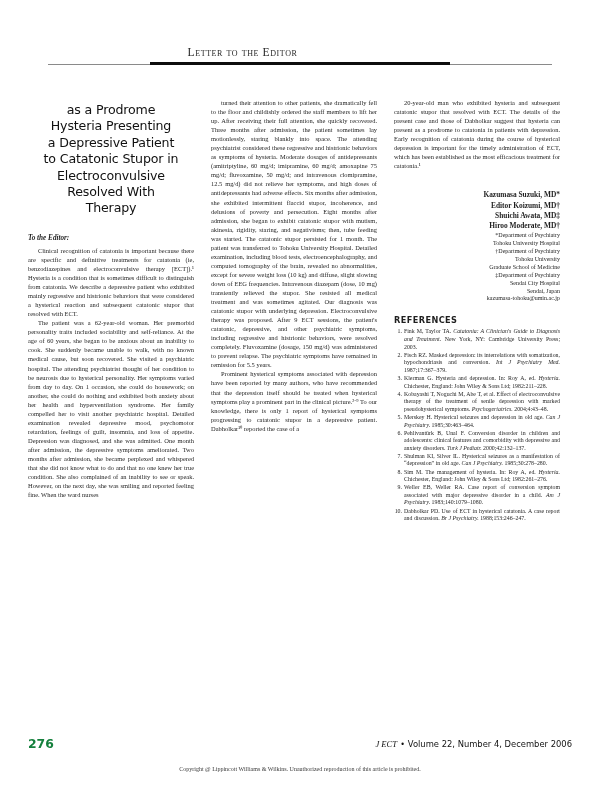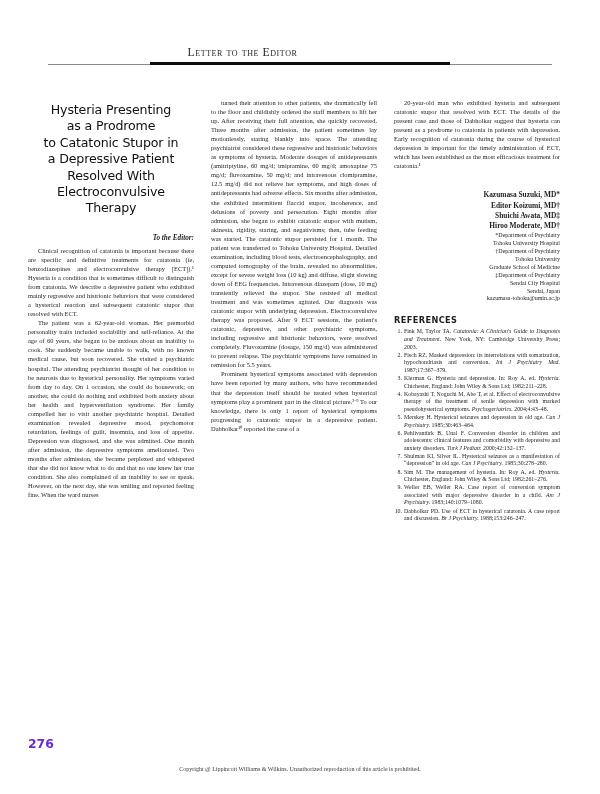--- a/index.html
+++ b/index.html
@@ -92,21 +92,21 @@
     letter-spacing: -0.15px;
     margin: 0 0 0 0;
     padding-top: 4px;
   }
   .to-editor {
     font-weight: bold;
     font-style: italic;
     font-size: 7.2px;
     margin-top: 17px;
     margin-bottom: 3px;
-    text-align: right;
+    text-align: left;
   }
   i, .ital { font-style: italic; }
 
   
   .authors {
     text-align: right;
     font-weight: bold;
     font-size: 7.4px;
     line-height: 10.2px;
     margin-top: 20px;
@@ -157,21 +157,21 @@
     width: 544px;
     height: 16px;
   }
   .folio {
     position: absolute;
     left: 0;
     top: 0;
     font-family: "DejaVu Sans", sans-serif;
     font-weight: bold;
     font-size: 12.4px;
-    color: #6d28d9;
+    color: #15803d;
   }
   .journal-line {
     position: absolute;
     right: 0;
     top: 3px;
     font-size: 8.4px;
     font-family: "DejaVu Sans", sans-serif;
     color: #111;
     white-space: nowrap;
   }
@@ -201,26 +201,26 @@
 <div class="page">
 
   <div class="running-head">Letter to the Editor</div>
   <div class="rule-wrap">
     <div class="rule-thin"></div>
     <div class="rule-thick"></div>
   </div>
 
   <div class="col" id="col1">
     <div class="title" id="title-slot">
+        <div>as a Prodrome</div>
         <div>Hysteria Presenting</div>
-        <div>as a Prodrome</div>
+        <div>a Depressive Patient</div>
         <div>to Catatonic Stupor in</div>
-        <div>a Depressive Patient</div>
+        <div>Electroconvulsive</div>
         <div>Resolved With</div>
-        <div>Electroconvulsive</div>
         <div>Therapy</div>
       </div>
     <div class="to-editor">To the Editor:</div>
     <div id="col1-slot">
         <p>Clinical recognition of catatonia is important because there are specific and definitive treatments for catatonia (ie, benzodiazepines and electroconvulsive therapy [ECT]).¹ Hysteria is a condition that is sometimes difficult to distinguish from catatonia. We describe a depressive patient who exhibited mainly regressive and histrionic behaviors that were considered a hysterical reaction and subsequent catatonic stupor that resolved with ECT.</p>
         <p>The patient was a 62-year-old woman. Her premorbid personality traits included sociability and self-reliance. At the age of 60 years, she began to be anxious about an inability to cook. She suddenly became unable to walk, with no known medical cause, but soon recovered. She visited a psychiatric hospital. The attending psychiatrist thought of her condition to be neurosis due to hysterical personality. Her symptoms varied from day to day. On 1 occasion, she could do housework; on another, she could do nothing and exhibited both anxiety about her health and hyperventilation syndrome. Her family compelled her to visit another psychiatric hospital. Detailed examination revealed depressive mood, psychomotor retardation, feelings of guilt, insomnia, and loss of appetite. Depression was diagnosed, and she was admitted. One month after admission, the depressive symptoms ameliorated. Two months after admission, she became perplexed and whispered that she did not know what to do and that no one knew her true condition. She also complained of an inability to see or speak. However, on the next day, she was smiling and reported feeling fine. When the ward nurses</p>
       </div>
   </div>
 
   <div class="col" id="col2">
@@ -263,17 +263,20 @@
         <li><span class="num">6.</span><span>Pehlivantürk B, Unal F. Conversion disorder in children and adolescents: clinical features and comorbidity with depressive and anxiety disorders. </span><i>Turk J Pediatr.</i><span> 2000;42:132–137.</span></li>
         <li><span class="num">7.</span><span>Shulman KI, Silver IL. Hysterical seizures as a manifestation of “depression” in old age. </span><i>Can J Psychiatry.</i><span> 1985;30:278–280.</span></li>
         <li><span class="num">8.</span><span>Sim M. The management of hysteria. In: Roy A, ed. </span><i>Hysteria.</i><span> Chichester, England: John Wiley &amp; Sons Ltd; 1982:261–276.</span></li>
         <li><span class="num">9.</span><span>Weller EB, Weller RA. Case report of conversion symptom associated with major depressive disorder in a child. </span><i>Am J Psychiatry.</i><span> 1983;140:1079–1080.</span></li>
         <li><span class="num">10.</span><span>Dabholkar PD. Use of ECT in hysterical catatonia. A case report and discussion. </span><i>Br J Psychiatry.</i><span> 1988;153:246–247.</span></li>
       </ol>
   </div>
 
   <div class="footer">
     <div class="folio">276</div>
+    <div class="journal-line">
+      <span class="jtitle">J ECT</span><span class="sep">•</span><span>Volume 22, Number 4, December 2006</span>
+    </div>
   </div>
 
   <div class="copyright">Copyright @ Lippincott Williams &amp; Wilkins. Unauthorized reproduction of this article is prohibited.</div>
 
 </div>
 
 </body></html>

